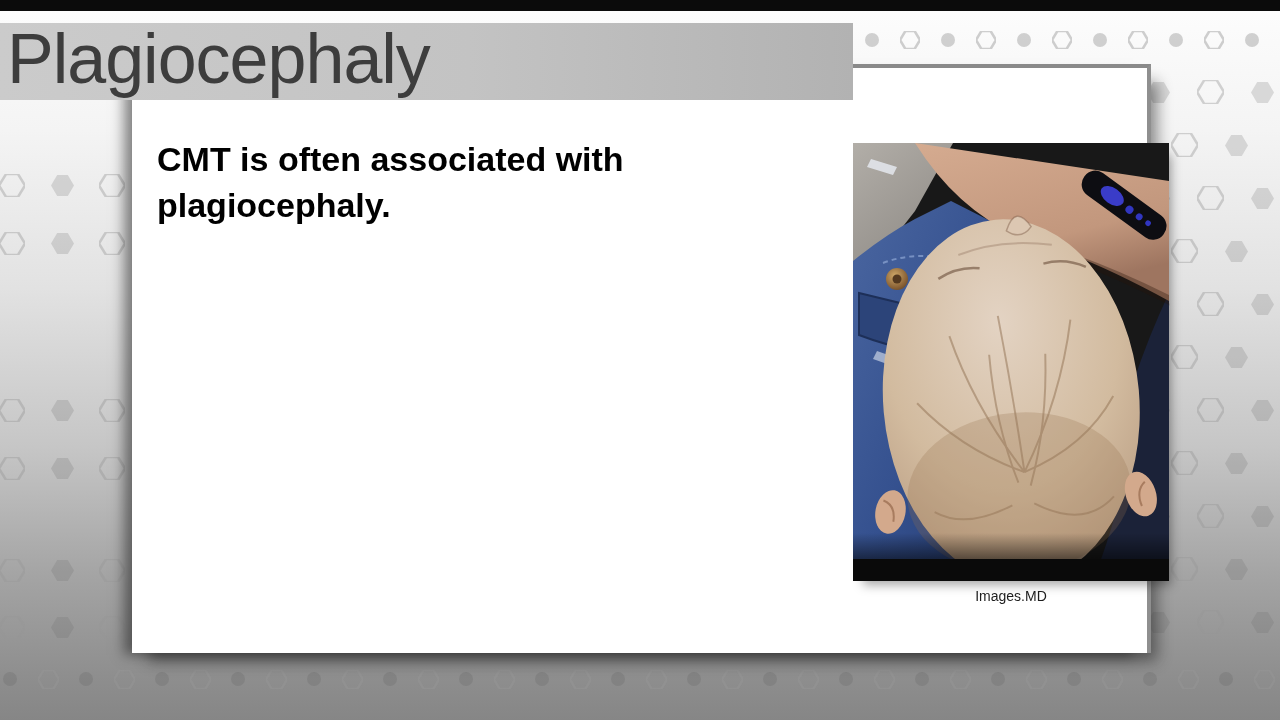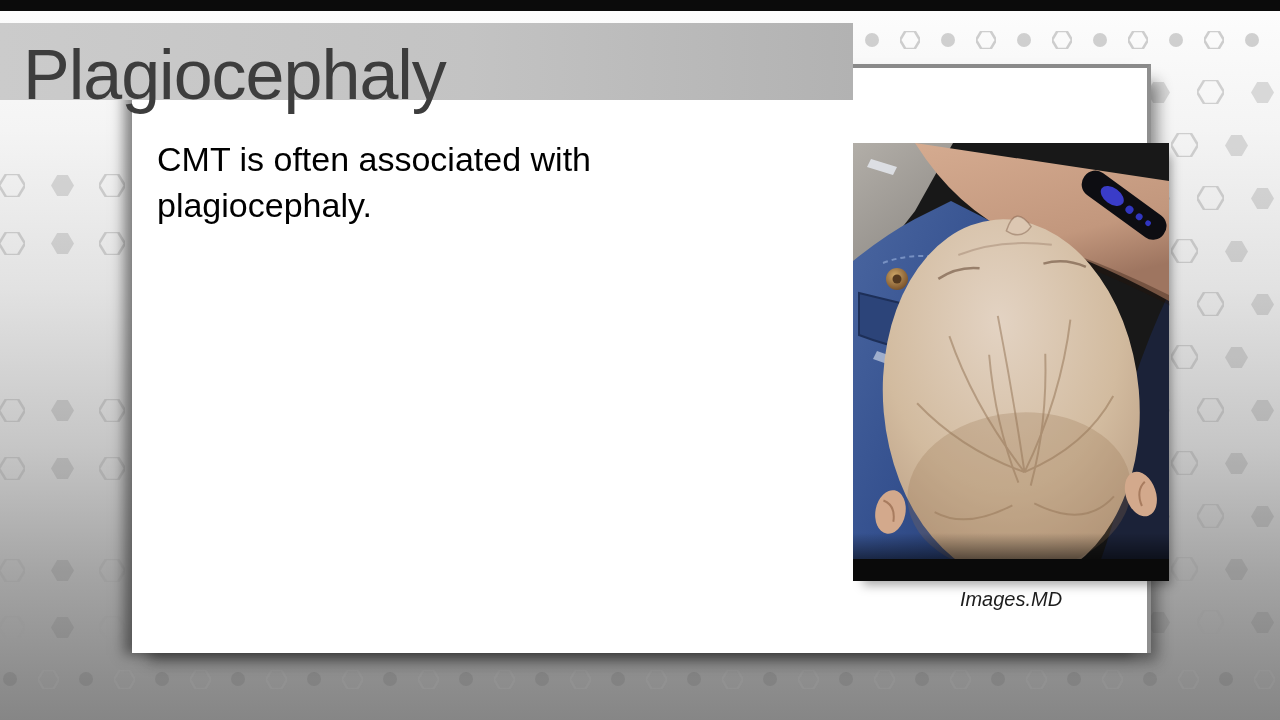--- a/index.html
+++ b/index.html
@@ -21,36 +21,36 @@
 
   
   .content-card{position:absolute;left:132px;top:64px;width:1015px;height:585px;
     background:#fff;border-top:4px solid #8a8a8a;border-right:4px solid #8f8f8f;
     box-shadow:-13px 7px 12px -5px rgba(20,20,20,.50), 11px 13px 14px -5px rgba(20,20,20,.48);
     overflow:hidden;z-index:2;}
 
   
   .body-text{position:absolute;left:25px;top:68px;width:710px;color:#000;
     font-size:34px;line-height:46px;}
-  .para{white-space:pre-wrap;margin:0 0 32px 0;}
+  .para{white-space:pre-wrap;margin:0 0 32px 0;font-weight:bold;}
 
   
   .title-banner{position:absolute;left:0;top:23px;width:853px;height:77px;
     background:linear-gradient(90deg,#cbcbcb 0%,#c3c3c3 55%,#b2b2b2 100%);
     z-index:5;}
-  .slide-title{position:absolute;left:7px;top:-2px;margin:16px;font-size:70px;line-height:77px;
+  .slide-title{position:absolute;left:7px;top:-2px;margin:0;font-size:70px;line-height:77px;
     font-weight:400;color:#3d3d3d;letter-spacing:-1px;white-space:nowrap;}
 
   
   .baby-photo{position:absolute;left:853px;top:143px;width:316px;height:438px;z-index:6;
     box-shadow:6px 8px 10px -4px rgba(0,0,0,.35);}
   .baby-photo svg{display:block;}
 
   .image-caption{position:absolute;left:853px;top:588px;width:316px;text-align:center;
-    font-size:20px;color:#1c1c1c;z-index:6;font-style:italic;}
+    font-size:14px;color:#1c1c1c;z-index:6;}
 </style>
 </head>
 <body>
 
 <div class="slide-bg"></div>
 <div id="deco-layer">
     <div class="dot" style="left: 865px; top: 33px; width: 14px; height: 14px; background: rgba(108, 108, 108, 0.3);"></div>
     <div class="deco" style="left: 900px; top: 31px;">
       <svg width="20" height="18">
         <polygon points="0,9 5.4,0 14.6,0 20,9 14.6,18 5.4,18" fill="none" stroke="rgba(150,150,150,0.45)" stroke-width="2.5"></polygon>

